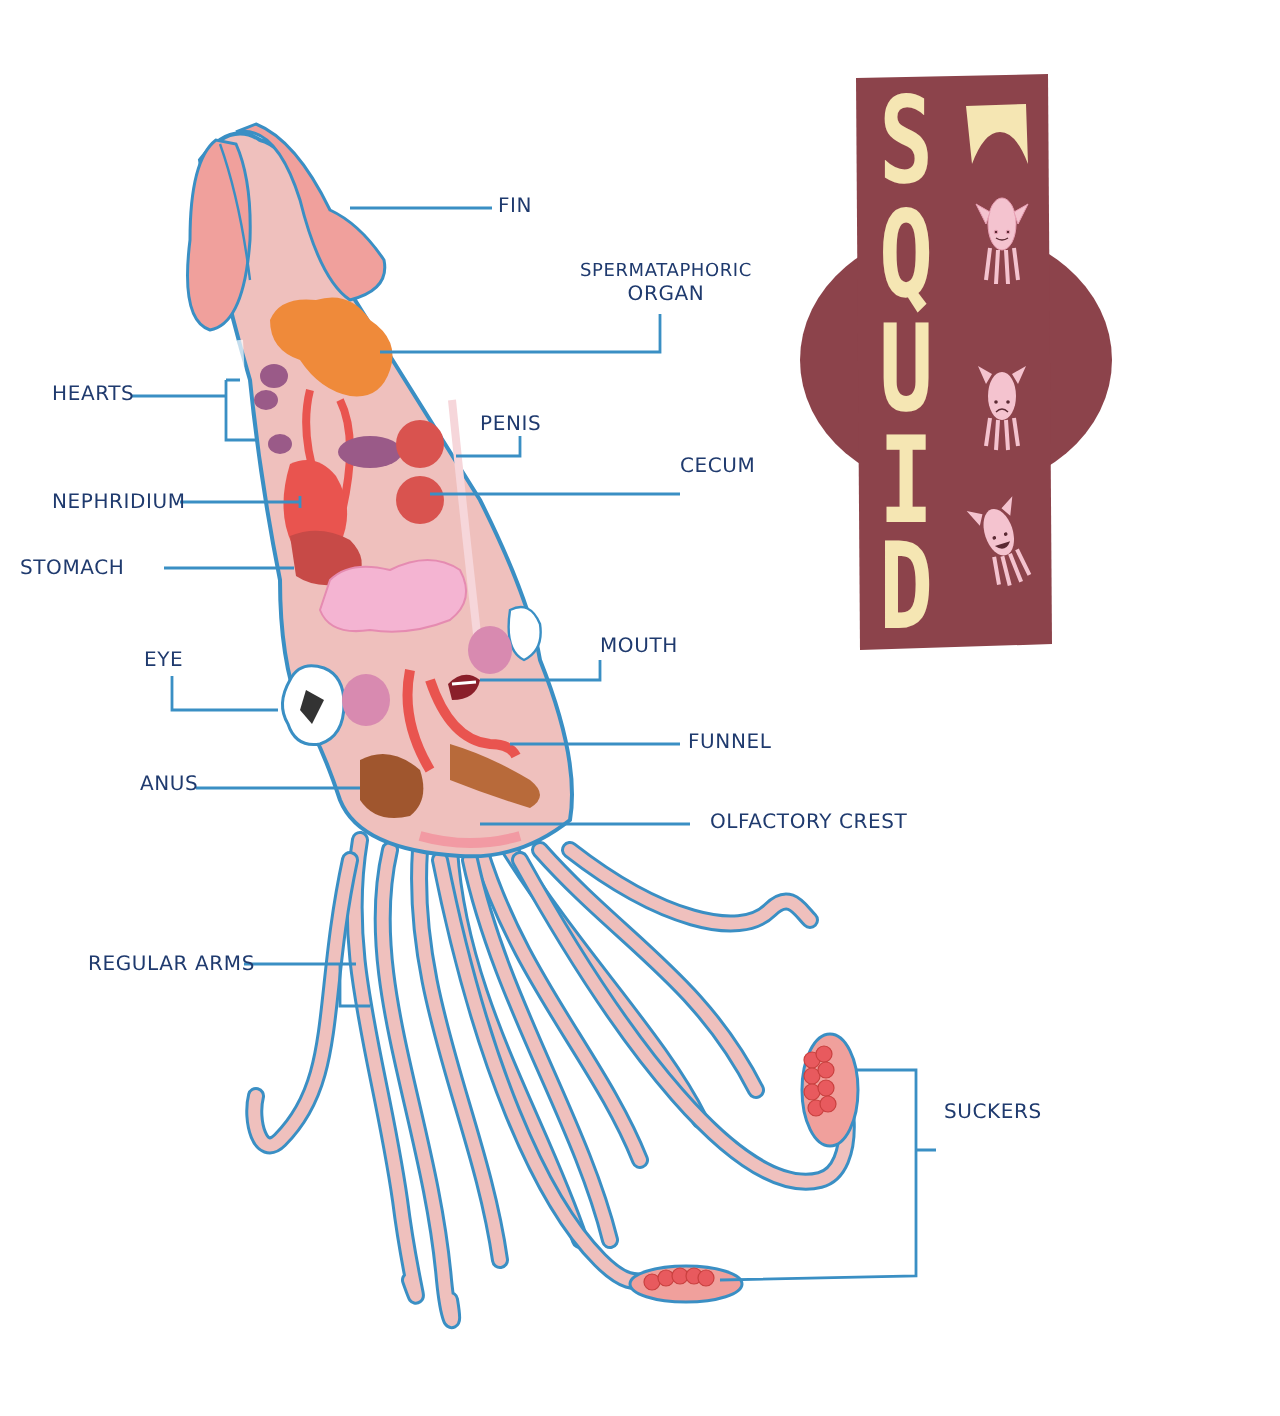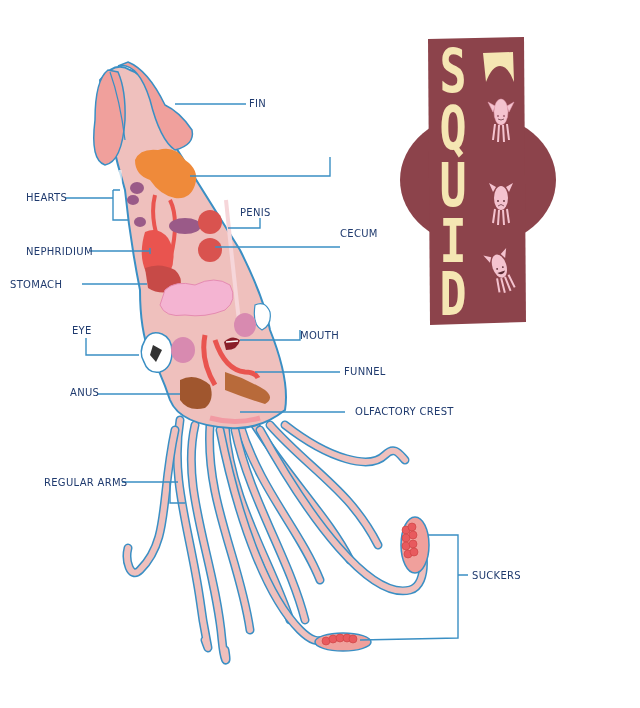--- a/index.html
+++ b/index.html
@@ -168,25 +168,29 @@
 
   <div>
     <div class="title-letter" style="left:433px;top:45px">S</div>
     <div class="title-letter" style="left:433px;top:102px">Q</div>
     <div class="title-letter" style="left:433px;top:159px">U</div>
     <div class="title-letter" style="left:433px;top:215px">I</div>
     <div class="title-letter" style="left:433px;top:268px">D</div>
   </div>
 
   <div class="lbl" style="left:249px;top:98px">FIN</div>
+  <div class="lbl center" style="left:288px;top:131px;width:90px">
+    <div style="font-size:9px">SPERMATAPHORIC</div>
+    <div>ORGAN</div>
+  </div>
   <div class="lbl" style="left:26px;top:192px">HEARTS</div>
   <div class="lbl" style="left:240px;top:207px">PENIS</div>
   <div class="lbl" style="left:26px;top:246px">NEPHRIDIUM</div>
   <div class="lbl" style="left:340px;top:228px">CECUM</div>
   <div class="lbl" style="left:10px;top:279px">STOMACH</div>
   <div class="lbl" style="left:72px;top:325px">EYE</div>
-  <div class="lbl" style="left:300px;top:330px">MOUTH</div>
+  <div class="lbl" style="left:300px;top:318px">MOUTH</div>
   <div class="lbl" style="left:344px;top:366px">FUNNEL</div>
   <div class="lbl" style="left:70px;top:387px">ANUS</div>
   <div class="lbl" style="left:355px;top:406px">OLFACTORY CREST</div>
   <div class="lbl" style="left:44px;top:477px">REGULAR ARMS</div>
-  <div class="lbl" style="left:472px;top:570px">SUCKERS</div>
+  <div class="lbl" style="left:472px;top:551px">SUCKERS</div>
 </div>
 
 </body></html>

